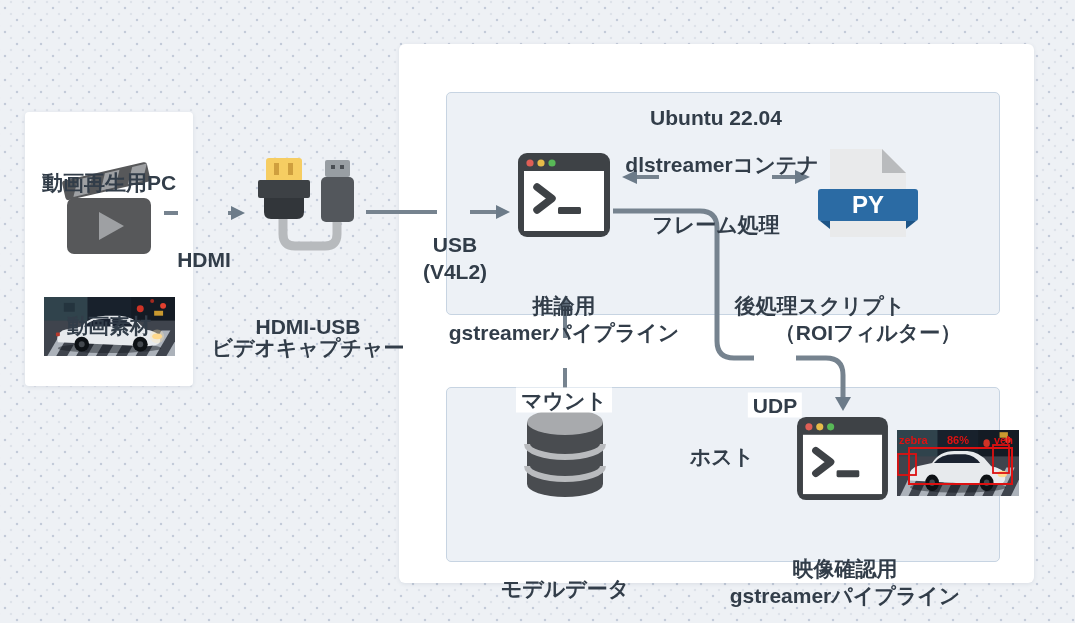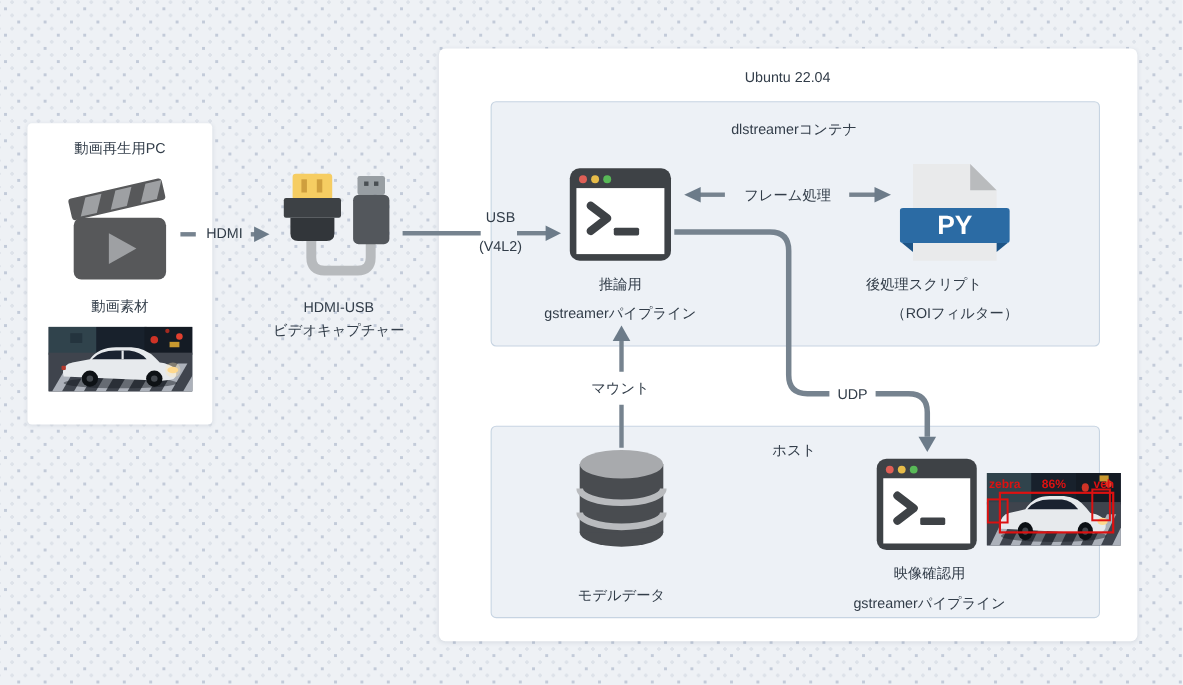--- a/index.html
+++ b/index.html
@@ -13,22 +13,22 @@
     background-image:
       radial-gradient(circle,#c3cbd9 1.4px,transparent 1.6px),
       radial-gradient(circle,#c3cbd9 1.4px,transparent 1.6px),
       radial-gradient(circle,#dde2e9 1.4px,transparent 1.6px);
     background-size:24px 24px,24px 24px,12px 12px;
     background-position:5px 8px,17px 20px,5px 8px;
   }
   .whitebox{position:absolute;background:#ffffff;border-radius:6px;
     box-shadow:0 1px 4px rgba(40,60,90,0.10);}
   .innerbox{position:absolute;background:#edf1f6;border:1.5px solid #c7d4e2;border-radius:5px;}
-  .lbl{position:absolute;transform:translate(-50%,-50%);font-size:13px;font-weight:400;
-    color:#323d49;white-space:nowrap;z-index:50;line-height:1;}
+  .lbl{position:absolute;transform:translate(-50%,-50%);font-size:21px;font-weight:700;
+    color:#323d49;white-space:nowrap;z-index:50;line-height:1;margin-top:47px;}
   .lbl.bgw{background:#ffffff;padding:2px 5px;}
   .icon{position:absolute;z-index:20;}
   .wires{position:absolute;left:0;top:0;z-index:40;pointer-events:none;}
 </style>
 </head>
 <body>
 
 <div class="canvas">
 
   <div class="whitebox" style="left:399px;top:44px;width:635px;height:539px;"></div>
@@ -198,21 +198,21 @@
   <div class="lbl" style="left:204px;top:212px;">HDMI</div>
   <div class="lbl" style="left:308px;top:279px;text-align:center;">HDMI-USB</div>
   <div class="lbl" style="left:308px;top:300px;text-align:center;">ビデオキャプチャー</div>
   <div class="lbl" style="left:455px;top:197px;">USB</div>
   <div class="lbl" style="left:455px;top:224px;">(V4L2)</div>
   <div class="lbl" style="left:716px;top:70px;">Ubuntu 22.04</div>
   <div class="lbl" style="left:722px;top:117px;">dlstreamerコンテナ</div>
   <div class="lbl" style="left:716px;top:177px;">フレーム処理</div>
   <div class="lbl" style="left:564px;top:258px;">推論用</div>
   <div class="lbl" style="left:564px;top:285px;">gstreamerパイプライン</div>
-  <div class="lbl" style="left:840px;top:258px;">後処理スクリプト</div>
+  <div class="lbl" style="left:820px;top:258px;">後処理スクリプト</div>
   <div class="lbl" style="left:868px;top:285px;">（ROIフィルター）</div>
   <div class="lbl bgw" style="left:775px;top:358px;">UDP</div>
   <div class="lbl bgw" style="left:564px;top:353px;">マウント</div>
   <div class="lbl" style="left:722px;top:409px;">ホスト</div>
   <div class="lbl" style="left:565px;top:541px;">モデルデータ</div>
   <div class="lbl" style="left:845px;top:521px;">映像確認用</div>
   <div class="lbl" style="left:845px;top:548px;">gstreamerパイプライン</div>
 
 </div>
 

